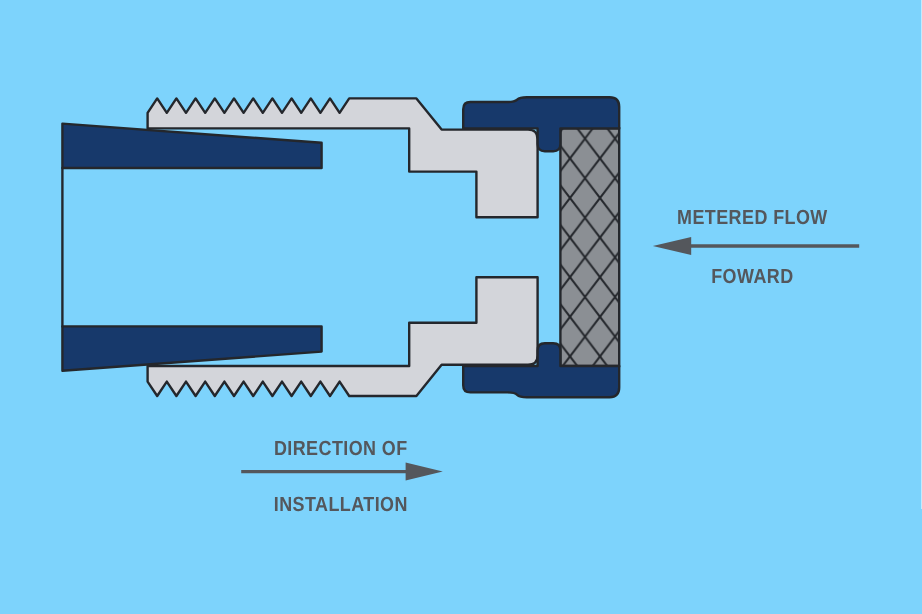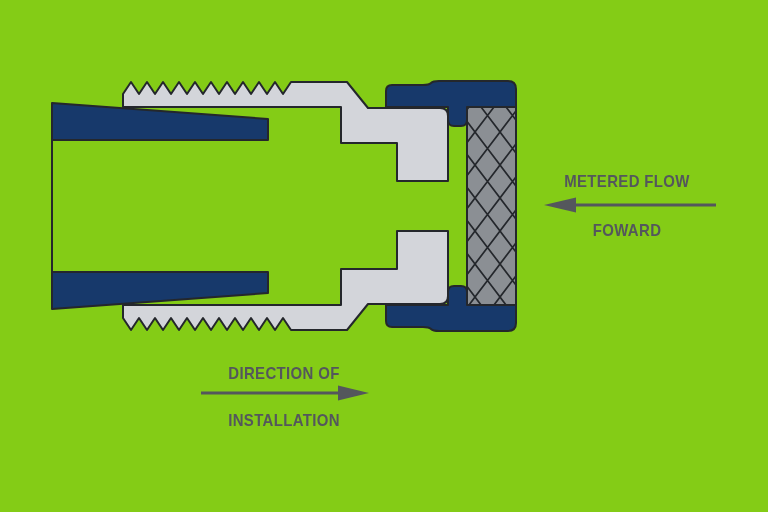--- a/index.html
+++ b/index.html
@@ -1,16 +1,16 @@
 <!DOCTYPE html>
 <html><head>
 <meta charset="utf-8">
 <style>
   html,body{margin:0;padding:0;background:#ffffff;}
-  #stage{position:relative;width:768px;height:512px;background:#84cc16;overflow:hidden;
+  #stage{position:relative;width:768px;height:512px;background:#7dd3fc;overflow:hidden;
          font-family:"Liberation Sans",sans-serif;}
   svg{position:absolute;left:0;top:0;}
   .ol{stroke:#24272c;stroke-width:2;stroke-linejoin:round;}
   .thin{stroke:#24272c;stroke-width:2;fill:none;stroke-linecap:round;}
   .label{position:absolute;width:170px;text-align:center;
          font-weight:700;font-size:17px;letter-spacing:.4px;color:#54575c;
          transform:scaleX(.88);transform-origin:center;white-space:nowrap;}
   #lbl-mf1{left:542px;top:172px;}
   #lbl-mf2{left:542px;top:221px;}
   #lbl-di1{left:199px;top:364px;}

